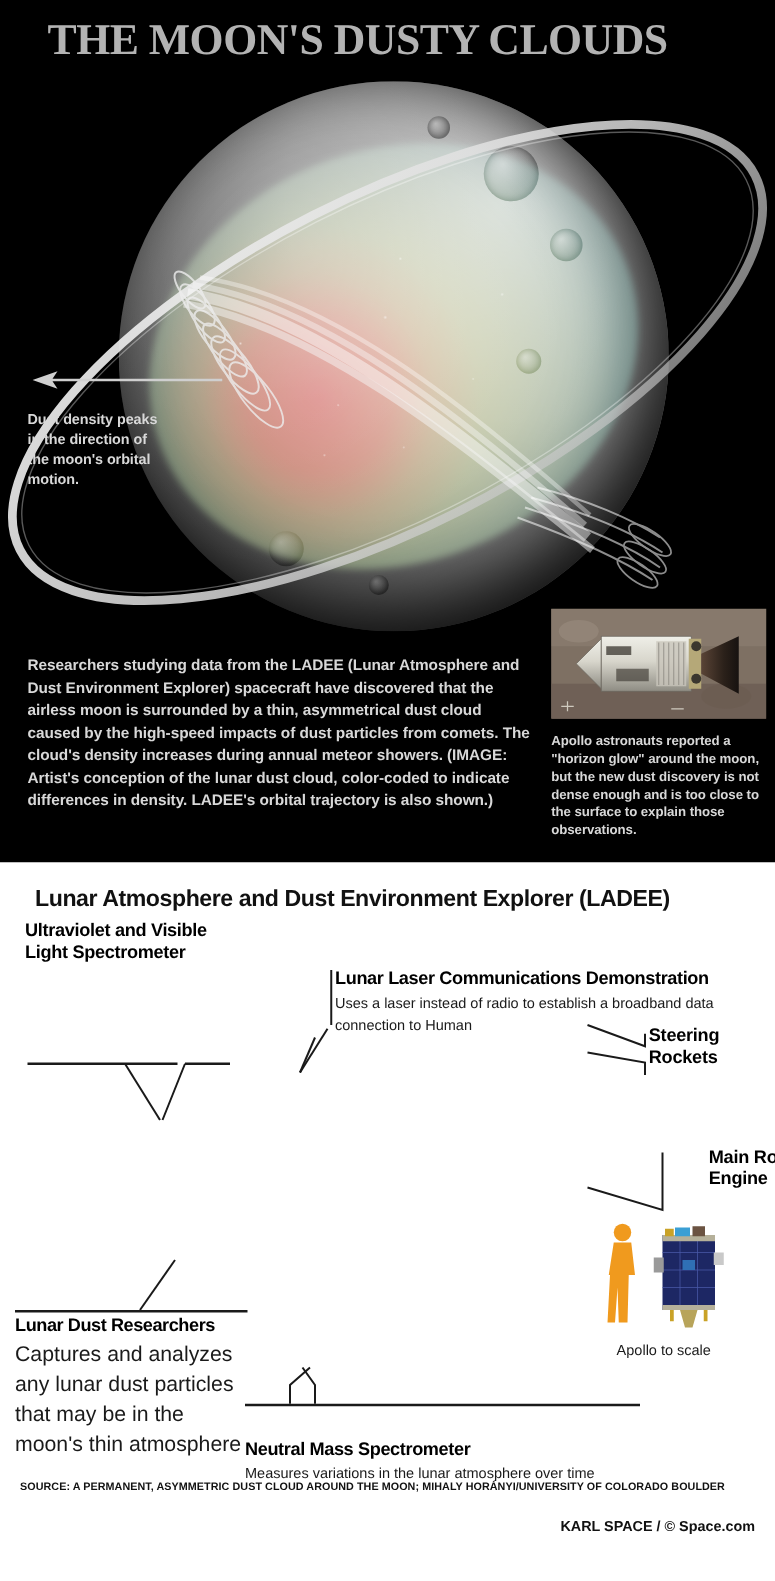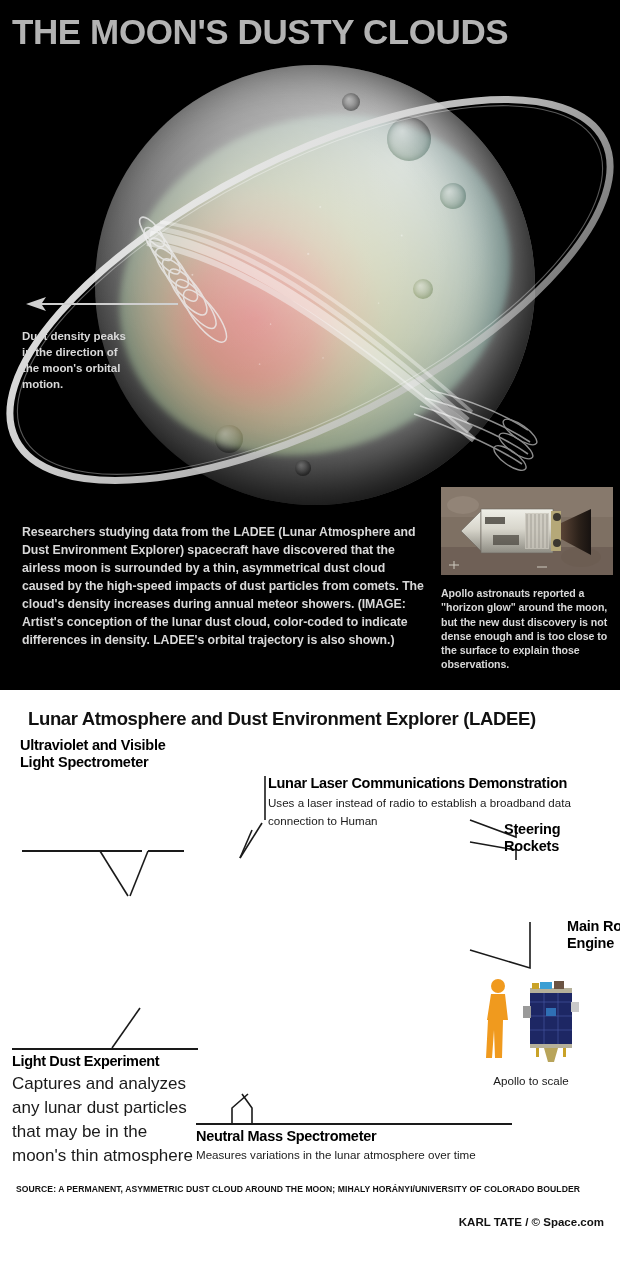--- a/index.html
+++ b/index.html
@@ -10,24 +10,24 @@
     overflow: hidden;
   }
   #page { position: relative; width: 620px; height: 1265px; background: #fff; }
 
   
   .dark-section {
     position: absolute; left: 0; top: 0; width: 620px; height: 690px;
     background: #000; overflow: hidden;
   }
   .title {
-    position: absolute; left: 12px; top: 12px;
+    position: absolute; left: 38px; top: 12px;
     font-size: 35px; font-weight: bold; letter-spacing: -0.4px;
     color: #b3b3b3; white-space: nowrap;
-    font-family: Liberation Sans, sans-serif;
+    font-family: Liberation Serif, serif;
   }
 
   
   .moon-wrap { position: absolute; left: 95px; top: 65px; width: 440px; height: 440px; }
   .moon {
     position: absolute; inset: 0; border-radius: 50%;
     background:
       radial-gradient(circle at 34% 30%, rgba(255,255,255,0.16) 0%, rgba(255,255,255,0.05) 30%, rgba(0,0,0,0) 62%),
       radial-gradient(circle at 70% 22%, #cfcfcf 0%, #9c9c9c 38%, #6d6d6d 62%, #3a3a3a 84%, #161616 100%);
     box-shadow: inset -22px -14px 60px rgba(0,0,0,0.85);
@@ -102,32 +102,32 @@
   .callout .lbl-body { display: block; }
 
   #cal-uvs { left: 20px; top: 47px; width: 170px; }
   #cal-uvs .lbl-head { font-size: 14.5px; line-height: 1.2; letter-spacing: -0.25px; }
   #cal-uvs .lbl-body { font-size: 11.6px; line-height: 1.36; margin-top: 3px; }
 
   #cal-llcd { left: 268px; top: 85px; width: 348px; }
   #cal-llcd .lbl-head { font-size: 14.5px; line-height: 1.2; letter-spacing: -0.3px; }
   #cal-llcd .lbl-body { font-size: 11.6px; line-height: 1.5; margin-top: 2px; }
 
-  #cal-steering { left: 504px; top: 131px; width: 96px; }
+  #cal-steering { left: 519px; top: 131px; width: 96px; }
   #cal-steering .lbl-head { font-size: 14.5px; line-height: 1.2; letter-spacing: -0.2px; }
 
   #cal-main { left: 534px; top: 228px; width: 84px; margin-left: 33px; }
   #cal-main .lbl-head { font-size: 14.5px; line-height: 1.2; letter-spacing: -0.2px; }
 
   #cal-lde { left: 12px; top: 363px; width: 188px; }
   #cal-lde .lbl-head { font-size: 14.5px; line-height: 1.2; letter-spacing: -0.35px; }
   #cal-lde .lbl-body { font-size: 17px; line-height: 1.4; margin-top: 2px; }
 
   #cal-nms { left: 196px; top: 438px; width: 330px; }
-  #cal-nms .lbl-head { font-size: 14.5px; line-height: 1.2; letter-spacing: -0.3px; }
+  #cal-nms .lbl-head { font-size: 14.5px; line-height: 1.2; letter-spacing: -0.3px; margin-top: 24px; }
   #cal-nms .lbl-body { font-size: 11.6px; line-height: 1.4; margin-top: 2px; }
 
   .rule { position: absolute; height: 1.6px; background: #1a1a1a; }
   #rule-uvs  { left: 22px;  top: 160px; width: 120px; }
   #rule-uvs2 { left: 148px; top: 160px; width: 36px; }
   #rule-lde  { left: 12px;  top: 358px; width: 186px; }
   #rule-nms  { left: 196px; top: 433px; width: 316px; }
 
   .scale-label {
     position: absolute; left: 487px; top: 1073px; width: 88px;
@@ -350,29 +350,29 @@
 
     <div class="callout" id="cal-steering">
       <span class="lbl-head">Steering Rockets</span>
     </div>
 
     <div class="callout" id="cal-main">
       <span class="lbl-head">Main Rocket Engine</span>
     </div>
 
     <div class="callout" id="cal-lde">
-      <span class="lbl-head">Light Dust Experiment</span>
+      <span class="lbl-head">Lunar Dust Researchers</span>
       <span class="lbl-body">Captures and analyzes any lunar dust particles that may be in the moon's thin atmosphere</span>
     </div>
 
     <div class="callout" id="cal-nms">
       <span class="lbl-head">Neutral Mass Spectrometer</span>
       <span class="lbl-body">Measures variations in the lunar atmosphere over time</span>
     </div>
   </div>
 
   <div class="scale-label">Apollo to scale</div>
 
   <div class="source-line">SOURCE: A PERMANENT, ASYMMETRIC DUST CLOUD AROUND THE MOON; MIHALY HORÁNYI/UNIVERSITY OF COLORADO BOULDER</div>
-  <div class="credit">KARL TATE / © Space.com</div>
+  <div class="credit">KARL SPACE / © Space.com</div>
 
 
 </div>
 
 </body></html>

